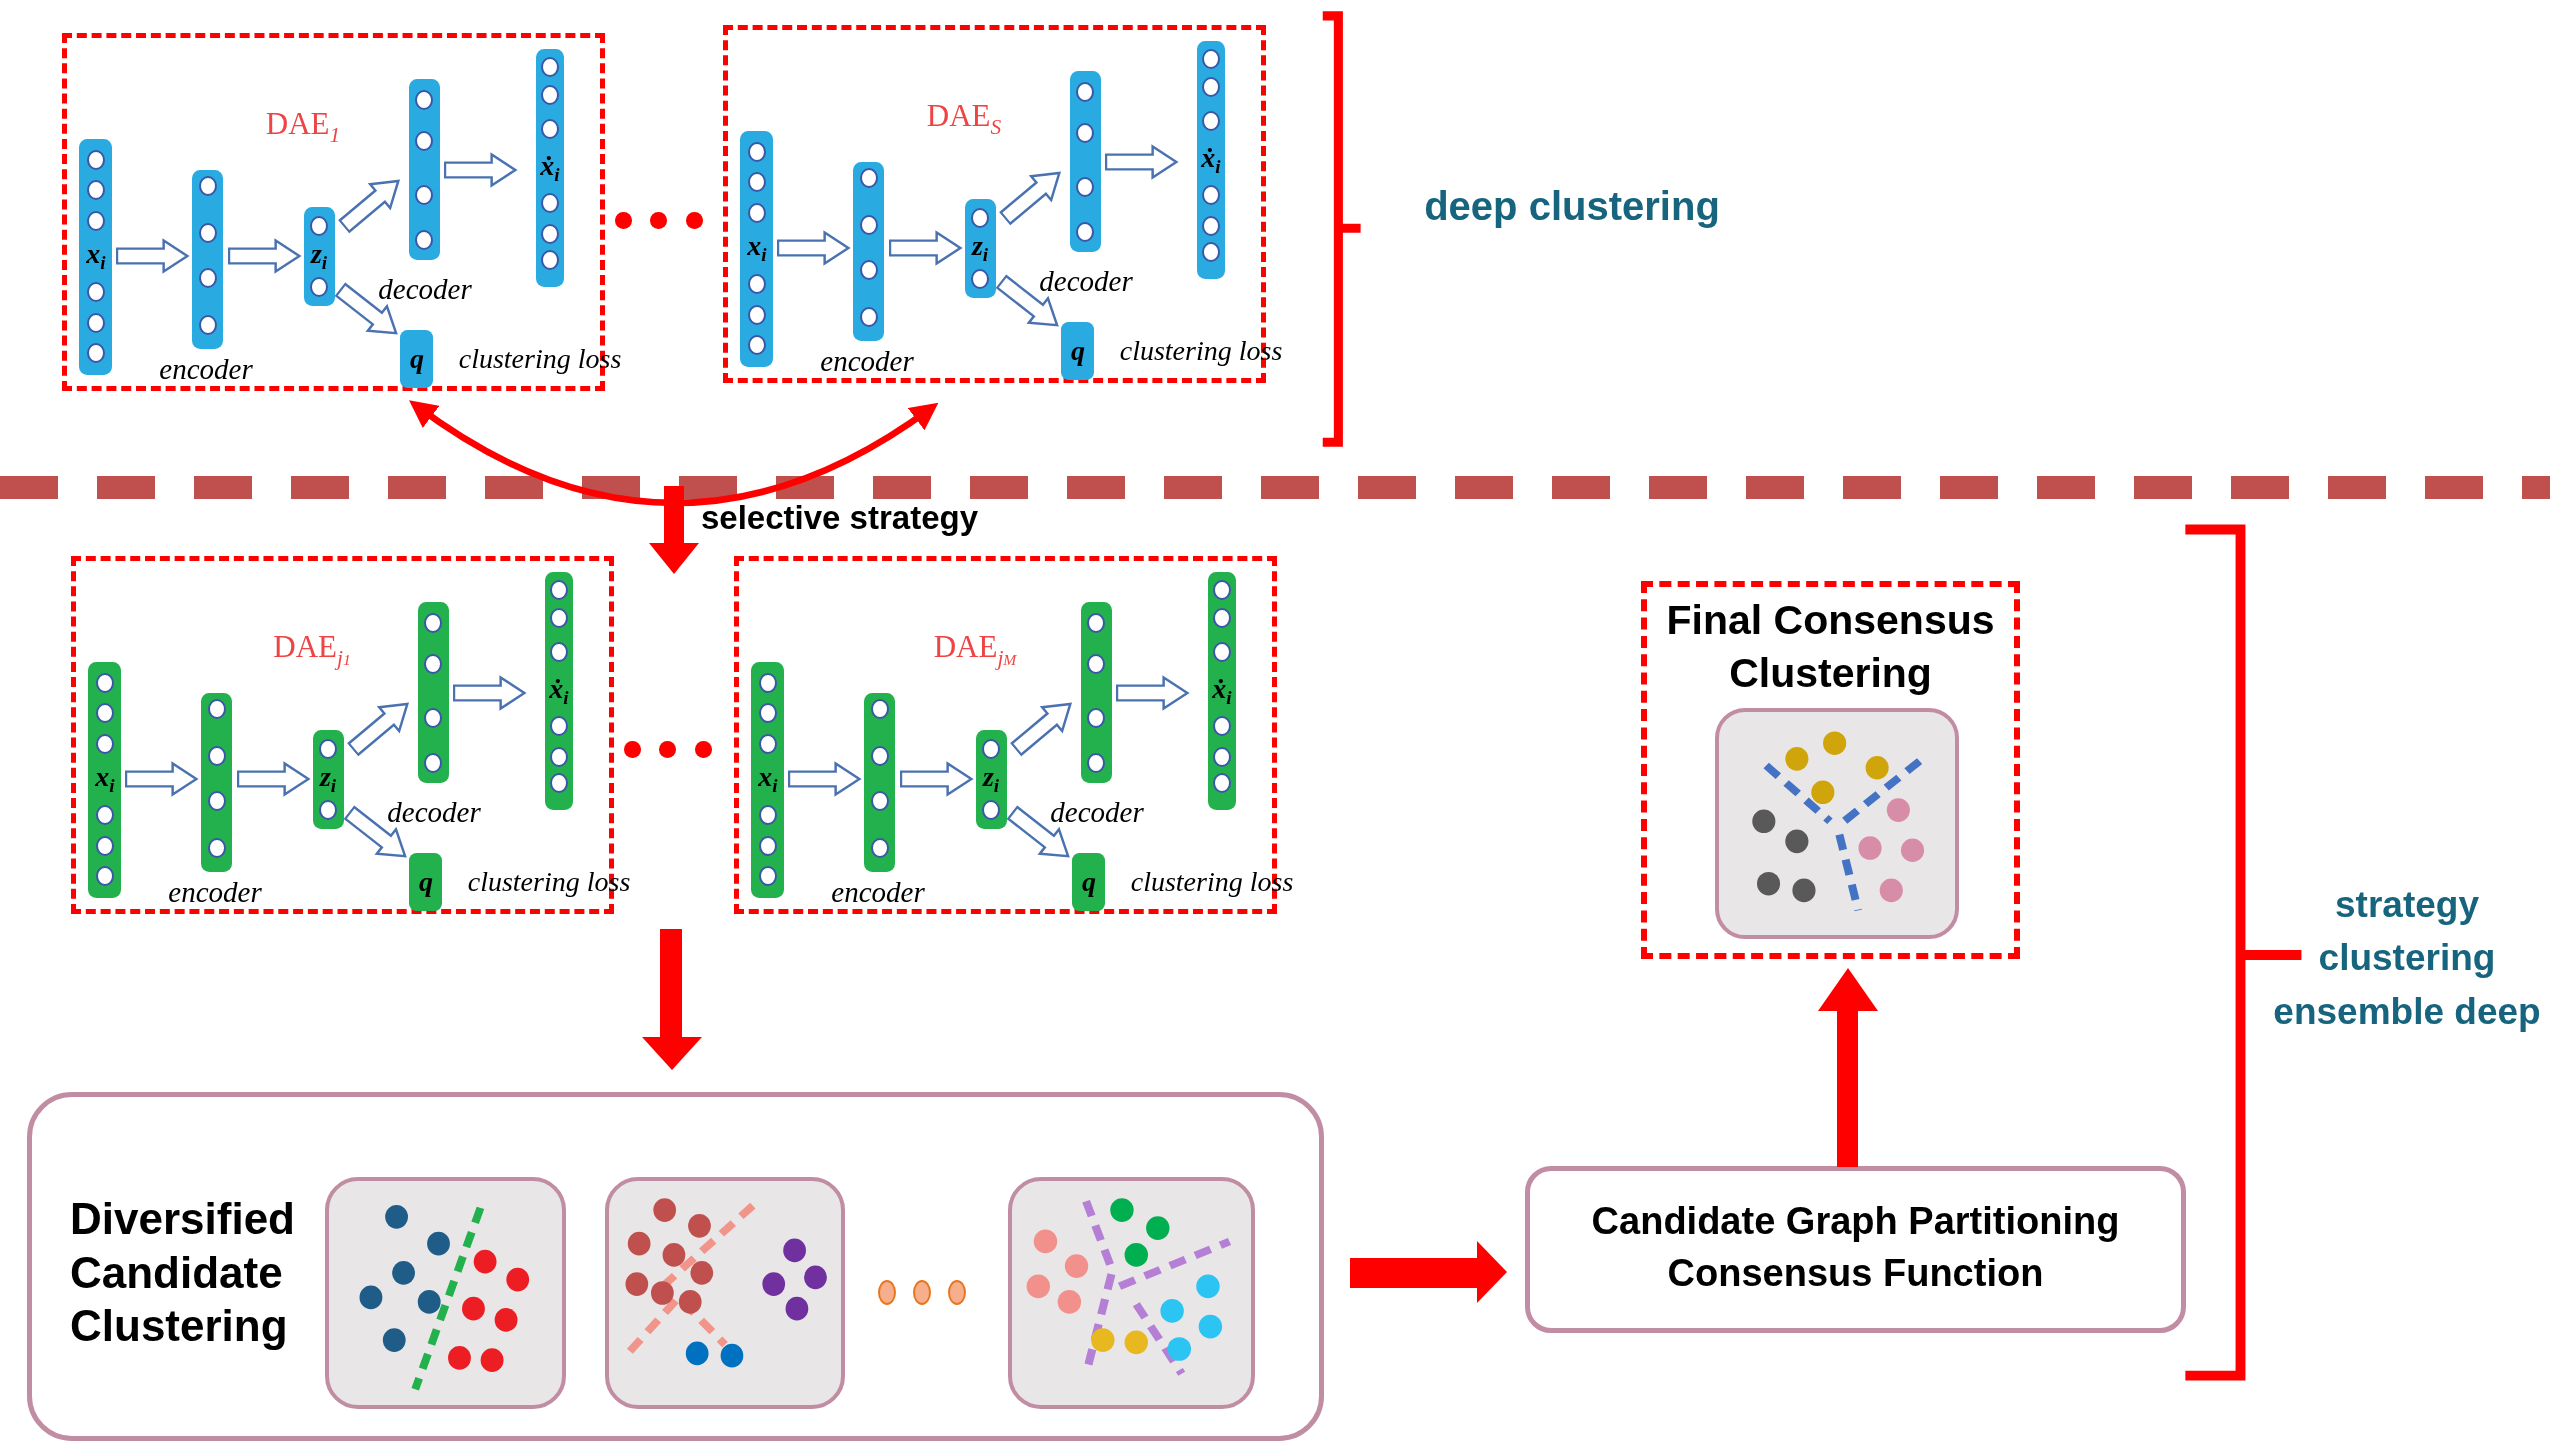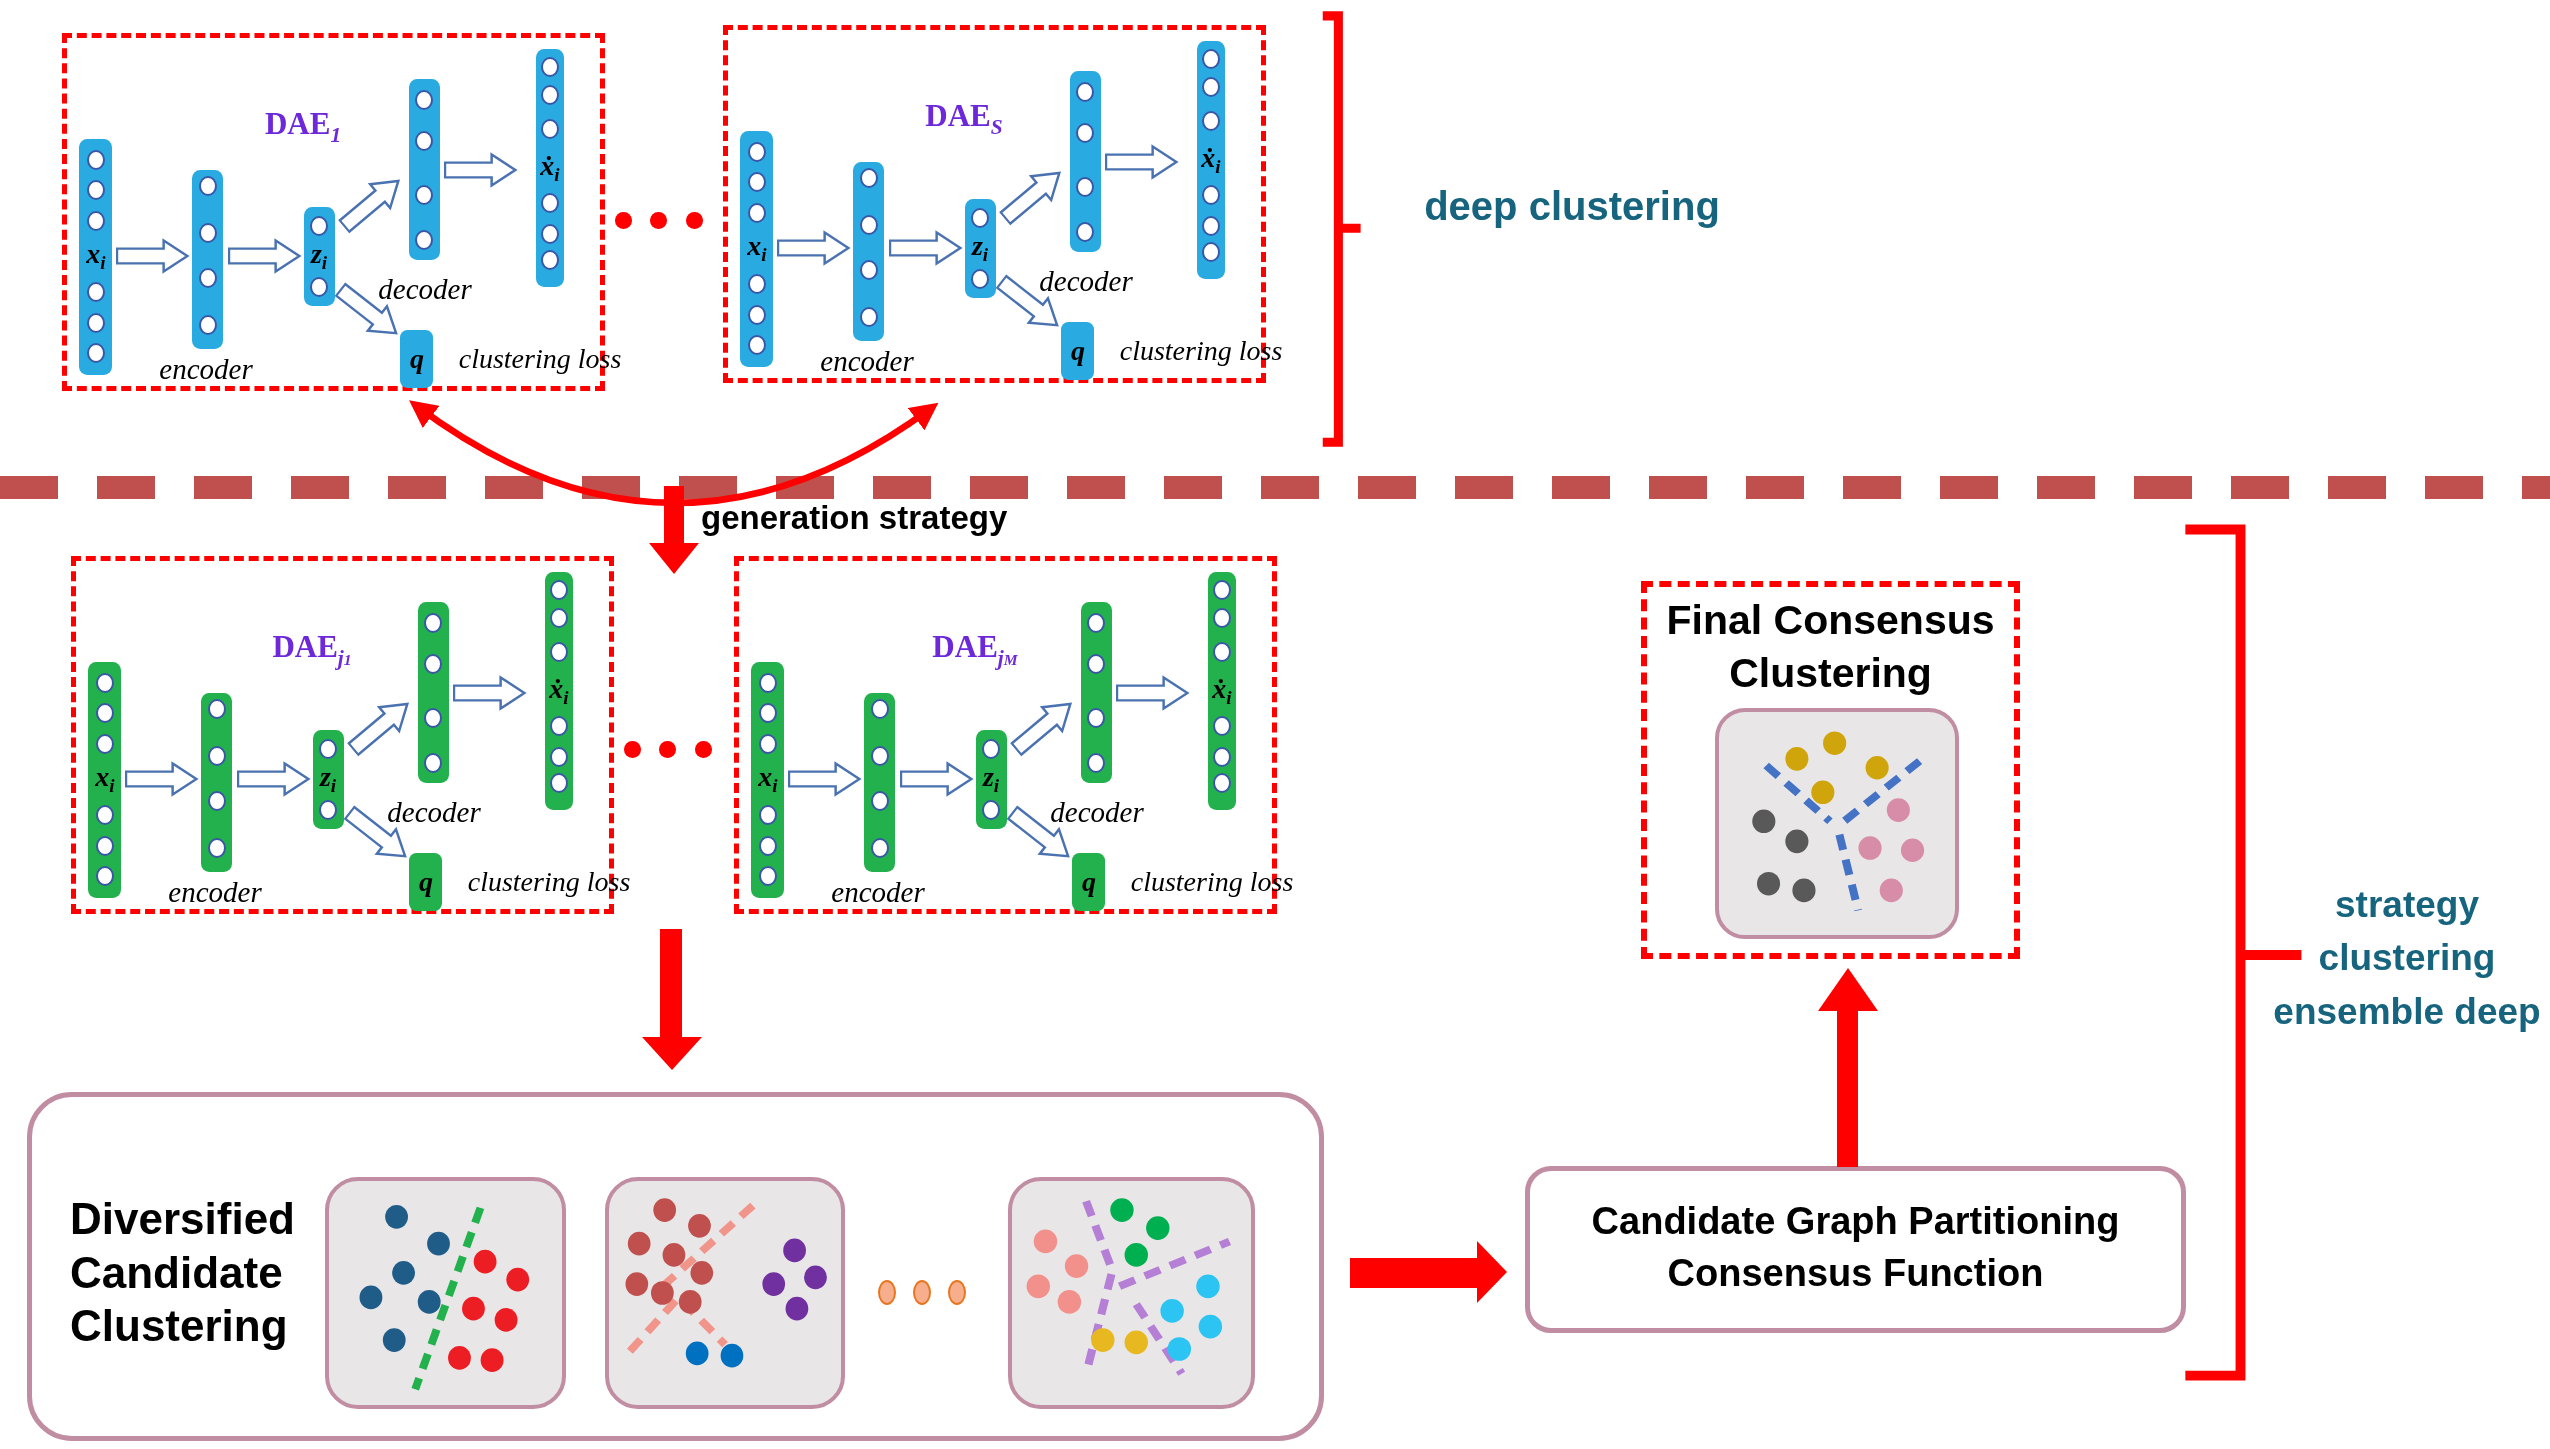--- a/index.html
+++ b/index.html
@@ -10,22 +10,22 @@
   .dae-box{position:absolute;border:5px dashed #FF0000;box-sizing:border-box;}
   
   .bar{position:absolute;border-radius:8.2px;}
   .node{position:absolute;width:18px;height:20px;border-radius:50%;background:#ffffff;
         border:2.5px solid #3A57A7;box-sizing:border-box;}
   .bar-label{position:absolute;font-family:"Liberation Serif",serif;font-weight:700;
              font-style:italic;font-size:28px;color:#000;transform:translate(-50%,-50%);white-space:nowrap;}
   .bar-label .sub{font-size:19px;vertical-align:sub;}
   .side-label{position:absolute;font-family:"Liberation Serif",serif;font-style:italic;
               font-size:29px;color:#000;transform:translate(-50%,-50%);white-space:nowrap;}
-  .dae-title{position:absolute;font-family:"Liberation Serif",serif;font-weight:700;
-             font-size:31px;color:#6d28d9;transform:translate(-50%,-50%);white-space:nowrap;text-align:right;}
+  .dae-title{position:absolute;font-family:"Liberation Serif",serif;font-weight:400;
+             font-size:31px;color:#ef4444;transform:translate(-50%,-50%);white-space:nowrap;text-align:right;}
   .dae-title .sub{font-size:21.4px;vertical-align:sub;font-style:italic;}
   .dae-title .subsub{font-size:15.6px;vertical-align:sub;font-style:italic;}
   .blockarrow{position:absolute;width:74px;height:36px;}
   
   .step-text{position:absolute;color:#17647E;font-weight:700;text-align:center;}
   
   .divider{position:absolute;left:0;top:476px;width:2550px;height:23px;
     background:repeating-linear-gradient(90deg,#C0504D 0 58px,rgba(0,0,0,0) 58px 97px);}
   
   .rshaft{position:absolute;background:#FF0000;}
@@ -268,21 +268,21 @@
   <div class="reddot" style="left:695px;top:741px;"></div>
 
   <div class="step-text" style="left:1399px;top:179px;width:346px;font-size:40px;line-height:1.38;">
     <div>deep clustering</div>
   </div>
 
   <div class="divider"></div>
 
   <div class="rshaft" style="left:664px;top:486px;width:20px;height:59px;"></div>
   <div class="rhead" style="left:649px;top:543px;border-left:25px solid transparent;border-right:25px solid transparent;border-top:31px solid #FF0000;"></div>
-  <div class="abs" style="left:701px;top:499px;font-size:33px;font-weight:600;color:#000;">generation strategy</div>
+  <div class="abs" style="left:701px;top:499px;font-size:33px;font-weight:600;color:#000;">selective strategy</div>
 
   <div class="rshaft" style="left:660px;top:929px;width:22px;height:110px;"></div>
   <div class="rhead" style="left:642px;top:1037px;border-left:30px solid transparent;border-right:30px solid transparent;border-top:33px solid #FF0000;"></div>
 
   <div class="round-box" style="left:27px;top:1092px;width:1297px;height:349px;"></div>
   <div class="black-title" style="left:70px;top:1192px;width:272px;font-size:44px;font-weight:700;line-height:1.22;text-align:left;">
     <div>Diversified</div>
     <div>Candidate</div>
     <div>Clustering</div>
   </div>

